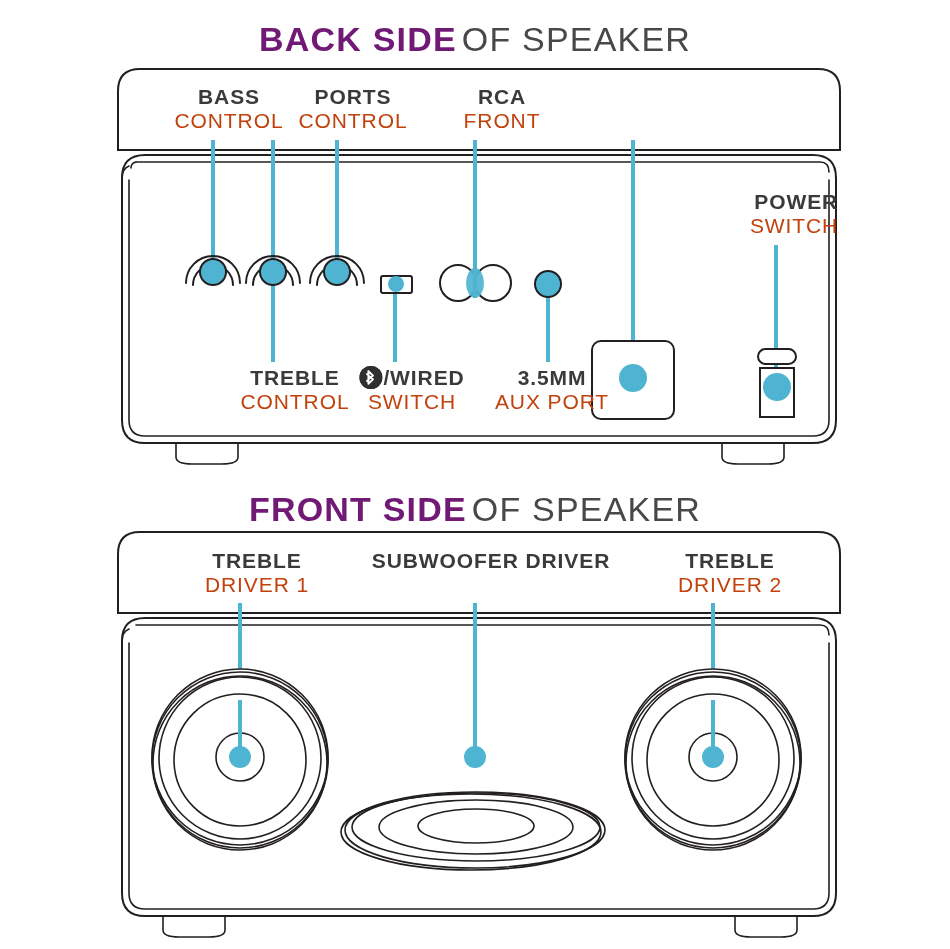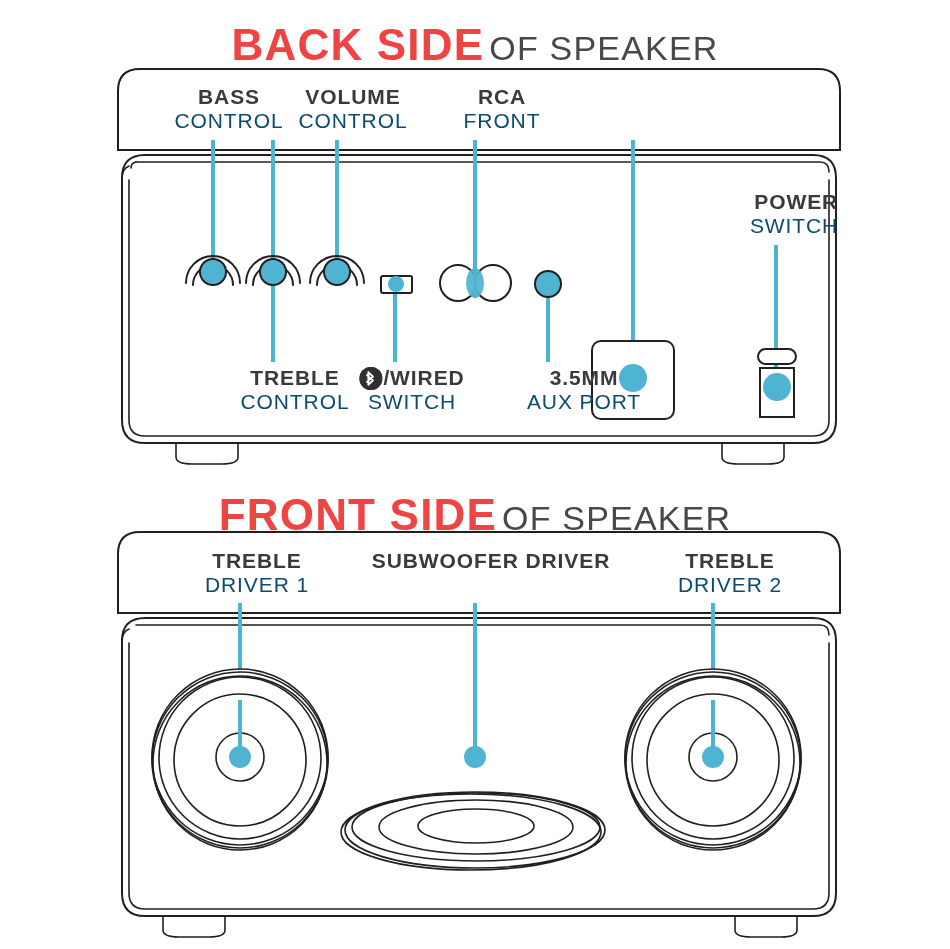--- a/index.html
+++ b/index.html
@@ -22,23 +22,23 @@
   }
   .section-title {
     position: absolute;
     width: 100%;
     text-align: center;
     letter-spacing: 0.5px;
     white-space: nowrap;
   }
   .section-title .bold {
     font-weight: 700;
-    font-size: 44px;
+    font-size: 34px;
     letter-spacing: 1.2px;
-    color: #ef4444;
+    color: #701a75;
     font-stretch: condensed;
   }
   .section-title .light {
     font-weight: 400;
     font-size: 34px;
     letter-spacing: 1.2px;
     color: #48484b;
   }
   #title-back { top: 20px; }
   #title-front { top: 490px; }
@@ -55,25 +55,25 @@
     font-weight: 700;
     font-size: 21px;
     letter-spacing: 0.9px;
     color: #3a3a3c;
   }
   .callout .l2 {
     display: block;
     font-weight: 400;
     font-size: 21px;
     letter-spacing: 0.9px;
-    color: #0c4a6e;
+    color: #c2410c;
   }
   .callout.inline-bt .l1 {
     display: flex;
-    align-items: flex-end;
+    align-items: center;
     justify-content: center;
     gap: 1px;
   }
   .bt-badge {
     display: inline-block;
     width: 23px;
     height: 23px;
     border-radius: 50%;
     background: #2f2f31;
     position: relative;
@@ -172,21 +172,21 @@
       <circle class="dot" cx="777" cy="387" r="14"></circle>
     </g>
   </svg>
 
   <div class="callout" style="left:213px;top:85px;transform:translateX(-50%);">
     <span class="l1">BASS</span>
     <span class="l2">CONTROL</span>
   </div>
 
   <div class="callout" style="left:337px;top:85px;transform:translateX(-50%);">
-    <span class="l1">VOLUME</span>
+    <span class="l1">PORTS</span>
     <span class="l2">CONTROL</span>
   </div>
 
   <div class="callout" style="left:486px;top:85px;transform:translateX(-50%);">
     <span class="l1">RCA</span>
     <span class="l2">FRONT</span>
   </div>
 
 
   <div class="callout" style="left:778px;top:190px;transform:translateX(-50%);text-align:right;">
@@ -205,21 +205,21 @@
         <svg width="23" height="23" viewBox="0 0 23 23" aria-hidden="true">
           <circle cx="11.5" cy="11.5" r="11.5" fill="#2f2f31"></circle>
           <path d="M9.0,5.2 L9.0,17.8 L13.6,13.4 L7.6,8.1 M9.0,5.2 L13.6,9.6 L7.6,14.9" fill="none" stroke="#ffffff" stroke-width="1.9" stroke-linecap="round" stroke-linejoin="round"></path>
         </svg>
       </span>
       <span>/WIRED</span>
     </span>
     <span class="l2">SWITCH</span>
   </div>
 
-  <div class="callout" style="left:568px;top:366px;transform:translateX(-50%);text-align:center;">
+  <div class="callout" style="left:536px;top:366px;transform:translateX(-50%);text-align:center;">
     <span class="l1">3.5MM</span>
     <span class="l2">AUX PORT</span>
   </div>
 
   <div class="section-title" id="title-front">
     <span class="bold">FRONT SIDE</span>
     <span class="light">OF SPEAKER</span>
   </div>
 
   <svg class="art" width="950" height="949" viewBox="0 0 950 949">

